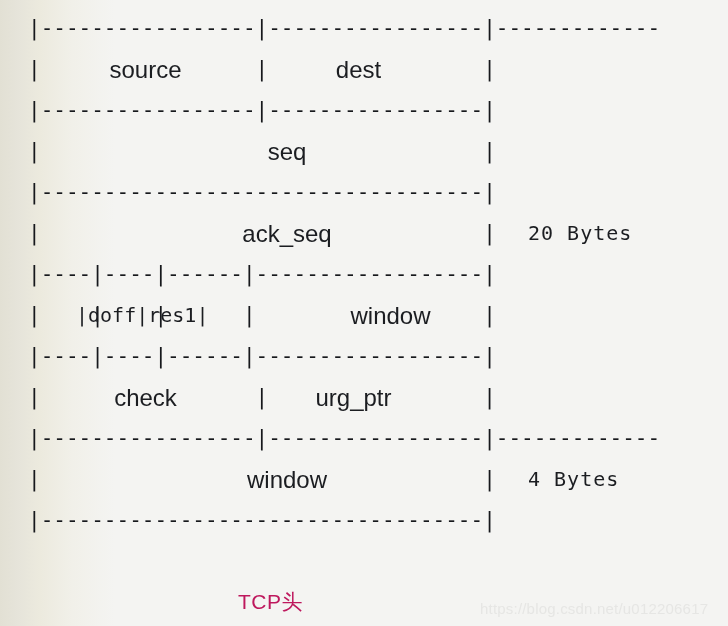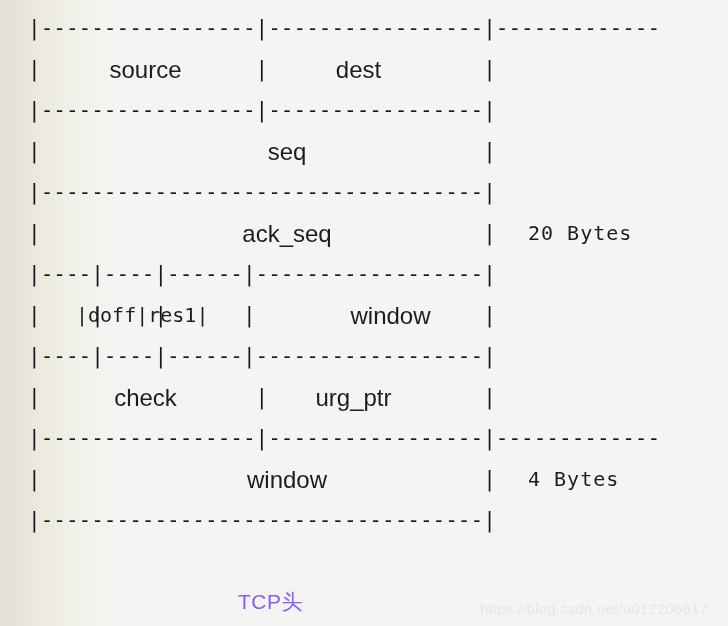--- a/index.html
+++ b/index.html
@@ -76,21 +76,21 @@
     text-align: left;
   }
 
   
   #caption {
     position: absolute;
     left: 238px;
     top: 588px;
     font-family: "Liberation Sans", sans-serif;
     font-size: 21px;
-    color: #8b5cf6;
+    color: #be185d;
     letter-spacing: 0.5px;
     white-space: pre;
   }
 
   
   #watermark {
     position: absolute;
     left: 480px;
     top: 600px;
     font-family: "Liberation Sans", sans-serif;

